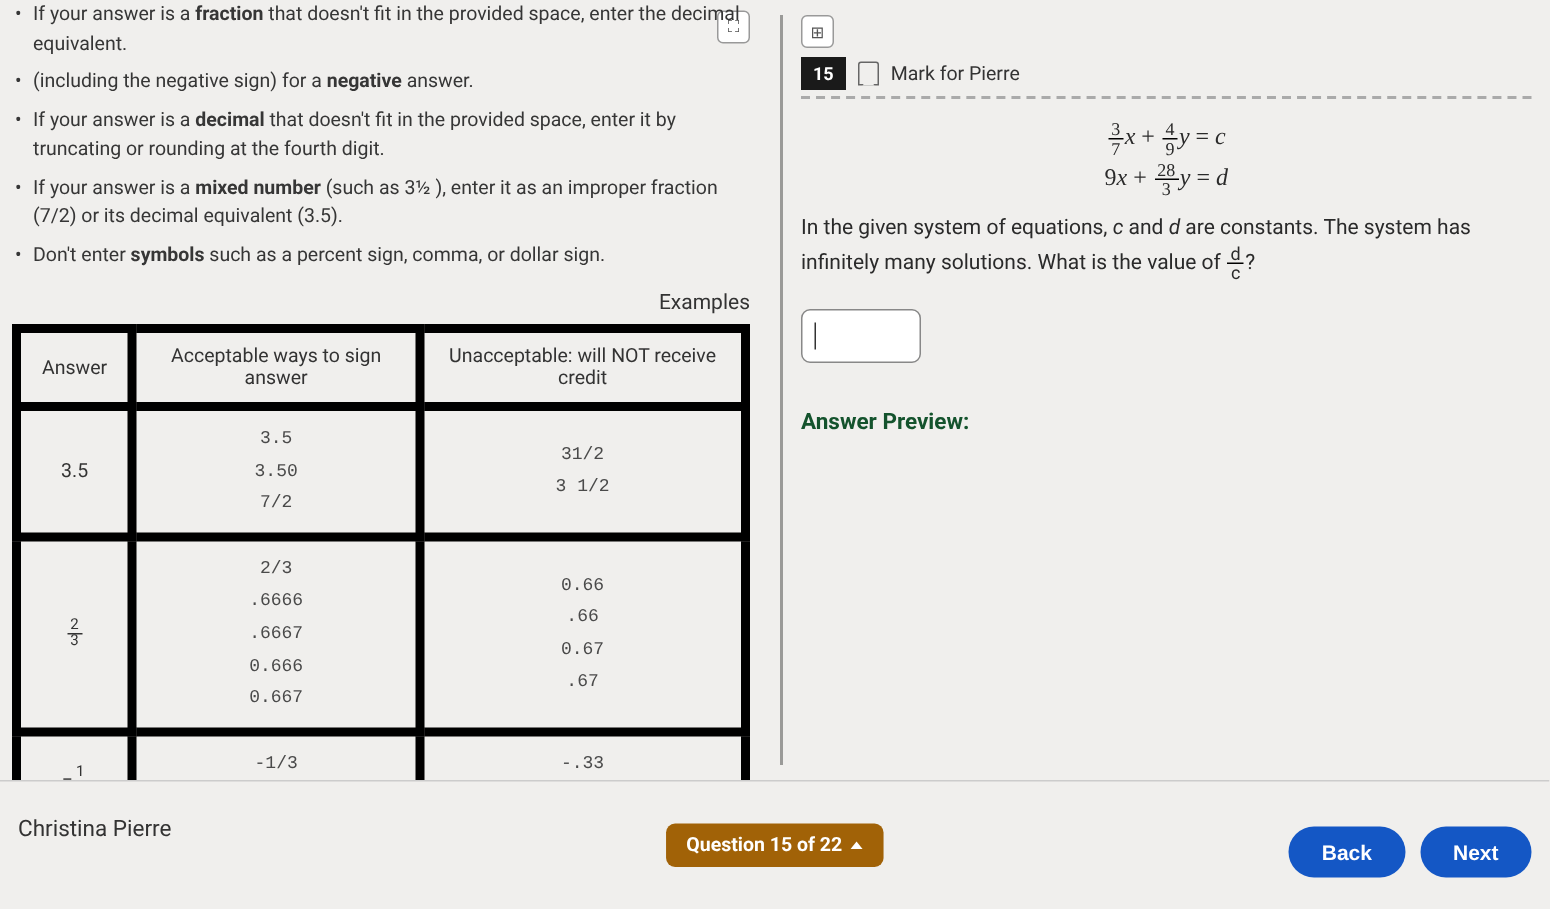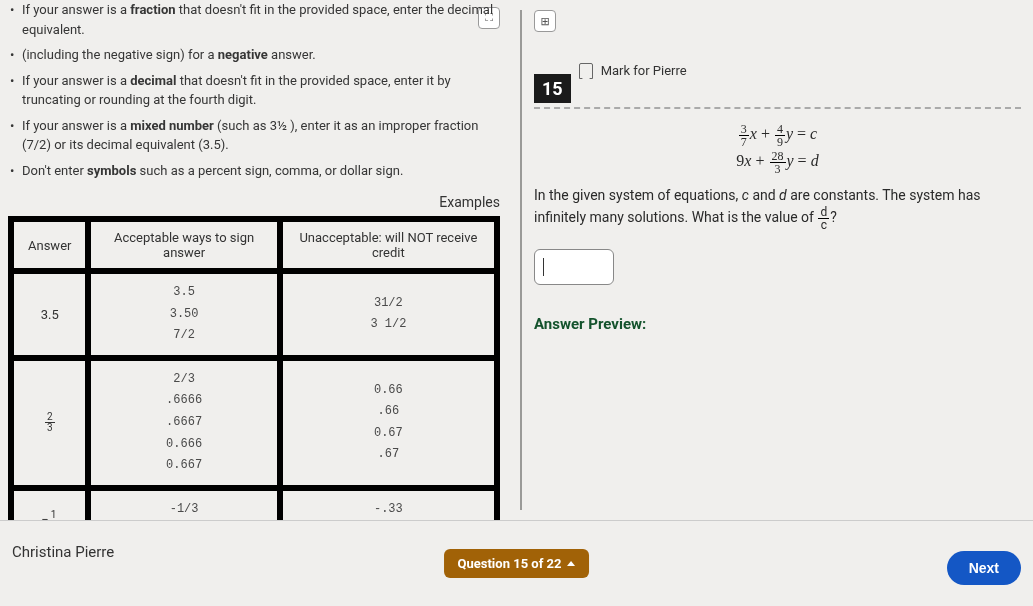--- a/index.html
+++ b/index.html
@@ -20,21 +20,21 @@
 .mono { font-family: "Courier New", monospace; color: #4a4a4a; font-size: 12px; line-height: 1.8; white-space: pre-line; }
 .frac { display: inline-flex; flex-direction: column; align-items: center; font-size: 10px; line-height: 1; vertical-align: middle; }
 .frac .n { border-bottom: 1px solid #333; padding: 0 2px; }
 .frac .d { padding: 0 2px; }
 .neg-frac { white-space: nowrap; }
 
 .tool-icon { width: 22px; height: 22px; border: 1px solid #999; border-radius: 4px; display: inline-flex; align-items: center; justify-content: center; font-size: 11px; color: #555; background: #fff; }
 .right-top { display: flex; gap: 8px; margin-bottom: 6px; }
 
 .q-header { display: flex; align-items: center; gap: 8px; margin-bottom: 4px; }
-.q-num { background: #1a1a1a; color: #fff; font-weight: bold; padding: 4px 8px; font-size: 18px; margin-top: 36px; }
+.q-num { background: #1a1a1a; color: #fff; font-weight: bold; padding: 4px 8px; font-size: 12px; }
 .bookmark { width: 14px; height: 16px; border: 1.5px solid #666; border-radius: 2px 2px 0 0; position: relative; }
 .bookmark::after { content: ""; position: absolute; bottom: -1px; left: 2px; width: 0; height: 0; border-left: 4px solid transparent; border-right: 4px solid transparent; border-bottom: 5px solid #f0efed; }
 .mark-txt { font-size: 13px; color: #333; }
 .dash-line { height: 0; border-top: 2px dashed #aaa; margin: 4px 0 14px 0; }
 
 .eqs { text-align: center; font-family: "Times New Roman", serif; font-size: 16px; margin-bottom: 10px; }
 .eq-line { margin: 2px 0; }
 .mf { display: inline-flex; flex-direction: column; align-items: center; font-size: 12px; line-height: 1; vertical-align: middle; margin: 0 1px; }
 .mf .t { border-bottom: 1px solid #000; padding: 0 2px; }
 .mf .b { padding: 0 2px; }
@@ -159,15 +159,16 @@
   </div>
 </div>
 
 <div class="footer">
   <div class="student">Christina Pierre</div>
   <div class="q-pill">
     <span>Question 15 of 22</span>
     <span class="chev-up"></span>
   </div>
   <div class="nav-btns">
+    <button class="btn">Back</button>
     <button class="btn">Next</button>
   </div>
 </div>
 
 </body></html>

